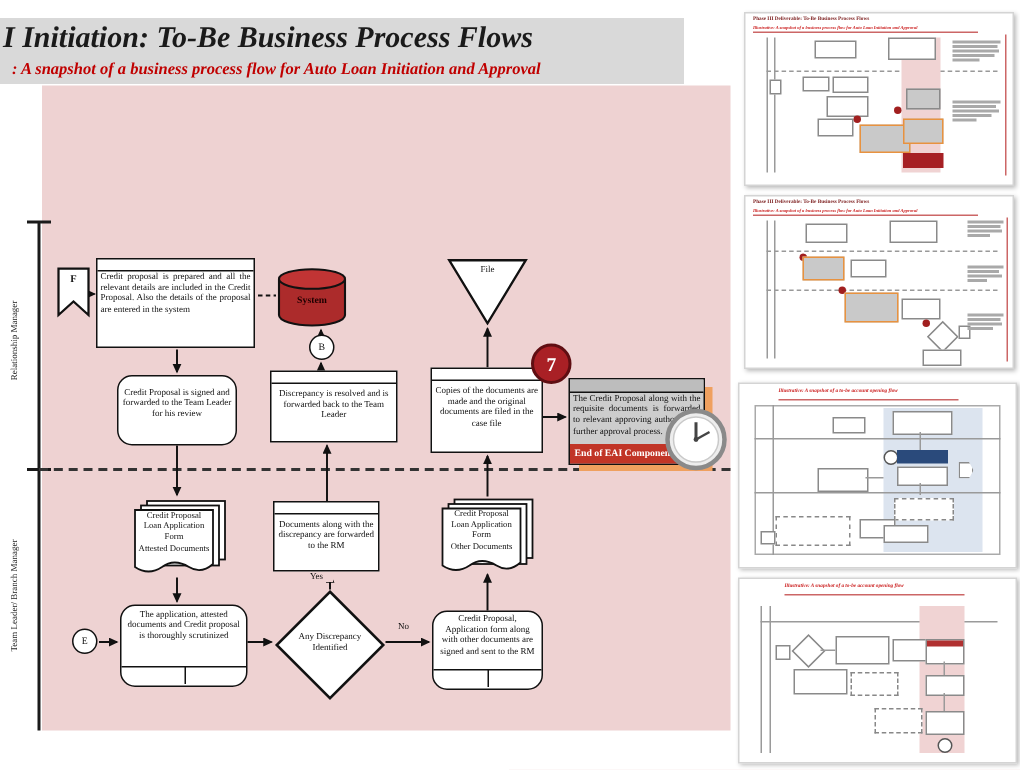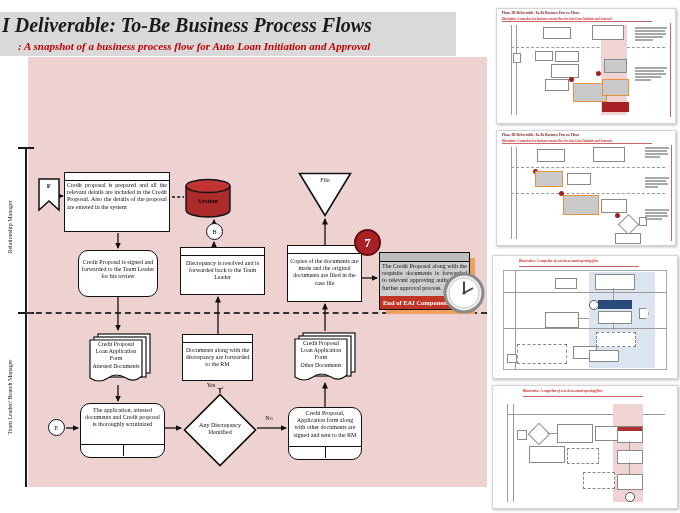--- a/index.html
+++ b/index.html
@@ -3,21 +3,21 @@
 <meta charset="utf-8">
 <style>
   html,body{margin:0;padding:0;background:#fff}
   #app{position:relative;width:680px;height:513px;overflow:hidden;background:#fff;
        font-family:"Liberation Serif",serif;color:#111}
   .abs{position:absolute;box-sizing:border-box}
   
   .hdrband{position:absolute;left:0;top:12px;width:456px;height:44px;background:#d9d9d9}
   .htitle{position:absolute;left:2px;top:2px;width:450px;font:bold italic 20px "Liberation Serif",serif;
           color:#1a1a1a;white-space:nowrap}
-  .hsub{position:absolute;left:18px;top:28px;width:450px;font:bold italic 11px "Liberation Serif",serif;
+  .hsub{position:absolute;left:8px;top:28px;width:450px;font:bold italic 11px "Liberation Serif",serif;
         color:#c00000;white-space:nowrap}
   
   .pink{position:absolute;left:28px;top:57px;width:459px;height:430px;background:#eed2d2}
   .lanev{position:absolute;left:25px;top:148px;width:2px;height:339px;background:#1a1a1a}
   .tick{position:absolute;left:18px;width:16px;height:2px;background:#1a1a1a}
   .lanedash{position:absolute;left:26px;top:312px;width:461px;border-top:2px dashed #333}
   .lanelbl{position:absolute;width:160px;text-align:center;font:6px "Liberation Serif",serif;color:#222;
            transform:rotate(-90deg)}
   
   .node{z-index:4}
@@ -62,21 +62,21 @@
   .mdiamond{position:absolute;background:#fff;border:1px solid #888;transform:rotate(45deg)}
   .mcirc{position:absolute;border:1px solid #555;border-radius:50%;background:#fff}
   .redline{position:absolute;width:1px;background:#cc6666}
 </style>
 </head>
 <body>
 
 <div id="app">
 
   <div class="hdrband">
-    <div class="htitle">I Deliverable: To-Be Business Process Flows</div>
+    <div class="htitle">I Initiation: To-Be Business Process Flows</div>
     <div class="hsub">: A snapshot of a business process flow for Auto Loan Initiation and Approval</div>
   </div>
 
   <div class="pink"></div>
   <div class="lanev"></div>
   <div class="tick" style="top:147px"></div>
   <div class="tick" style="top:312px"></div>
   <div class="lanedash"></div>
   <div class="lanelbl" style="left:-70px;top:224px">Relationship Manager</div>
   <div class="lanelbl" style="left:-70px;top:394px">Team Leader/ Branch Manager</div>

